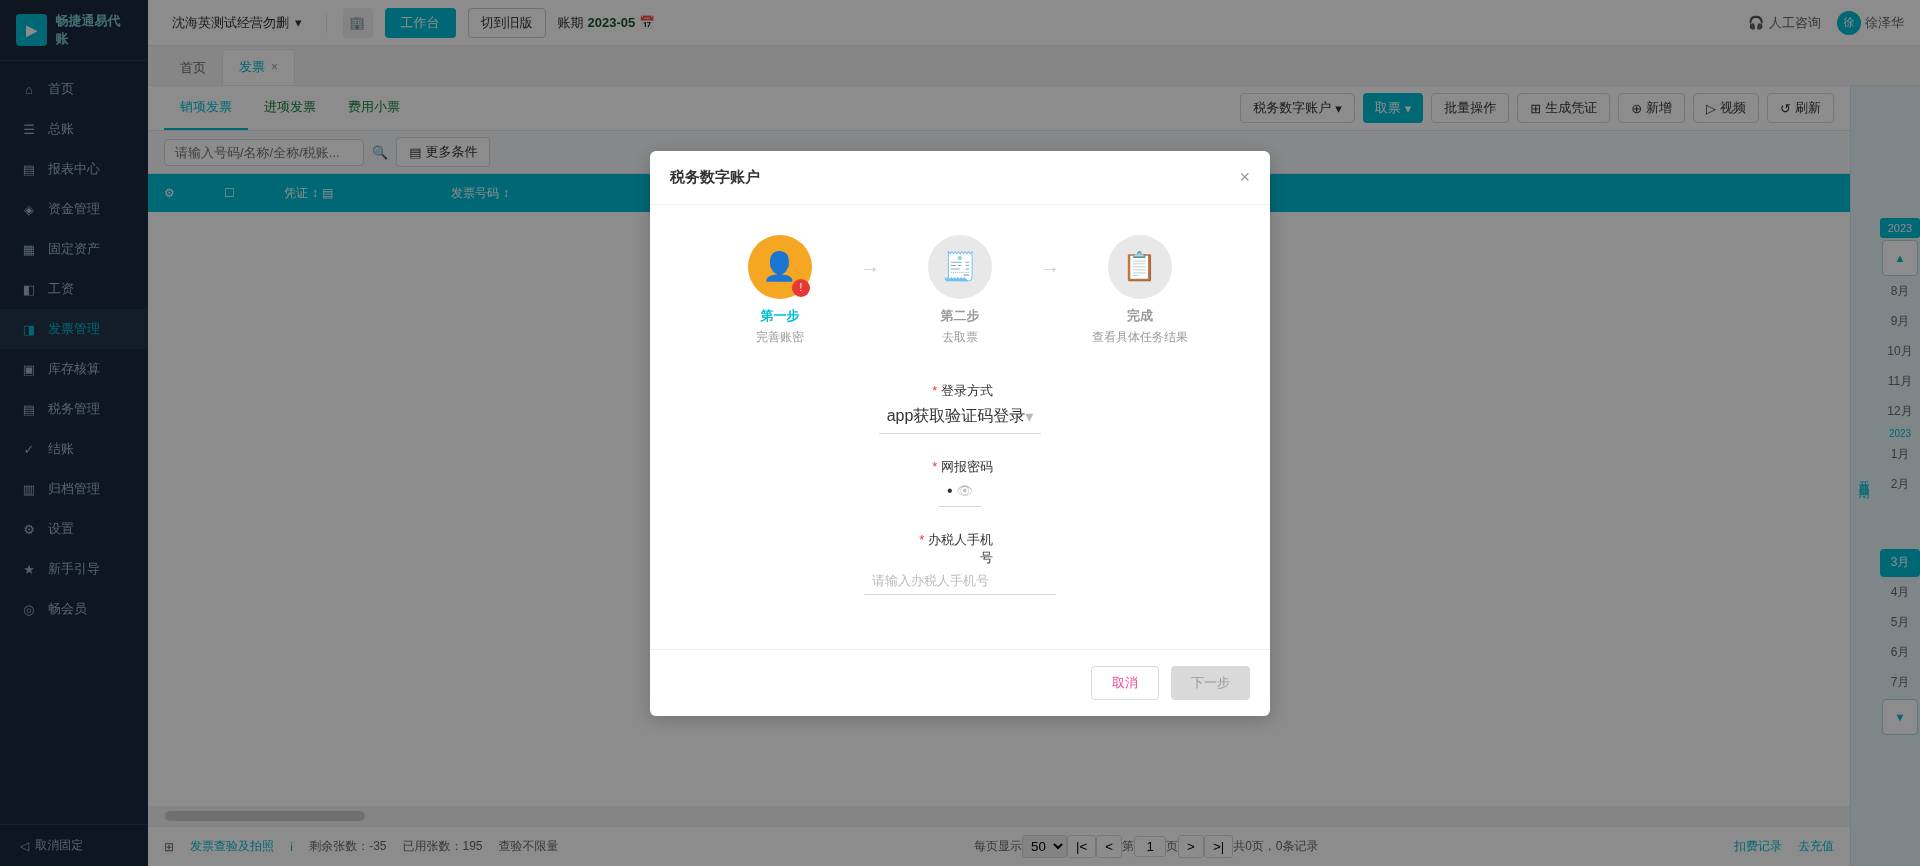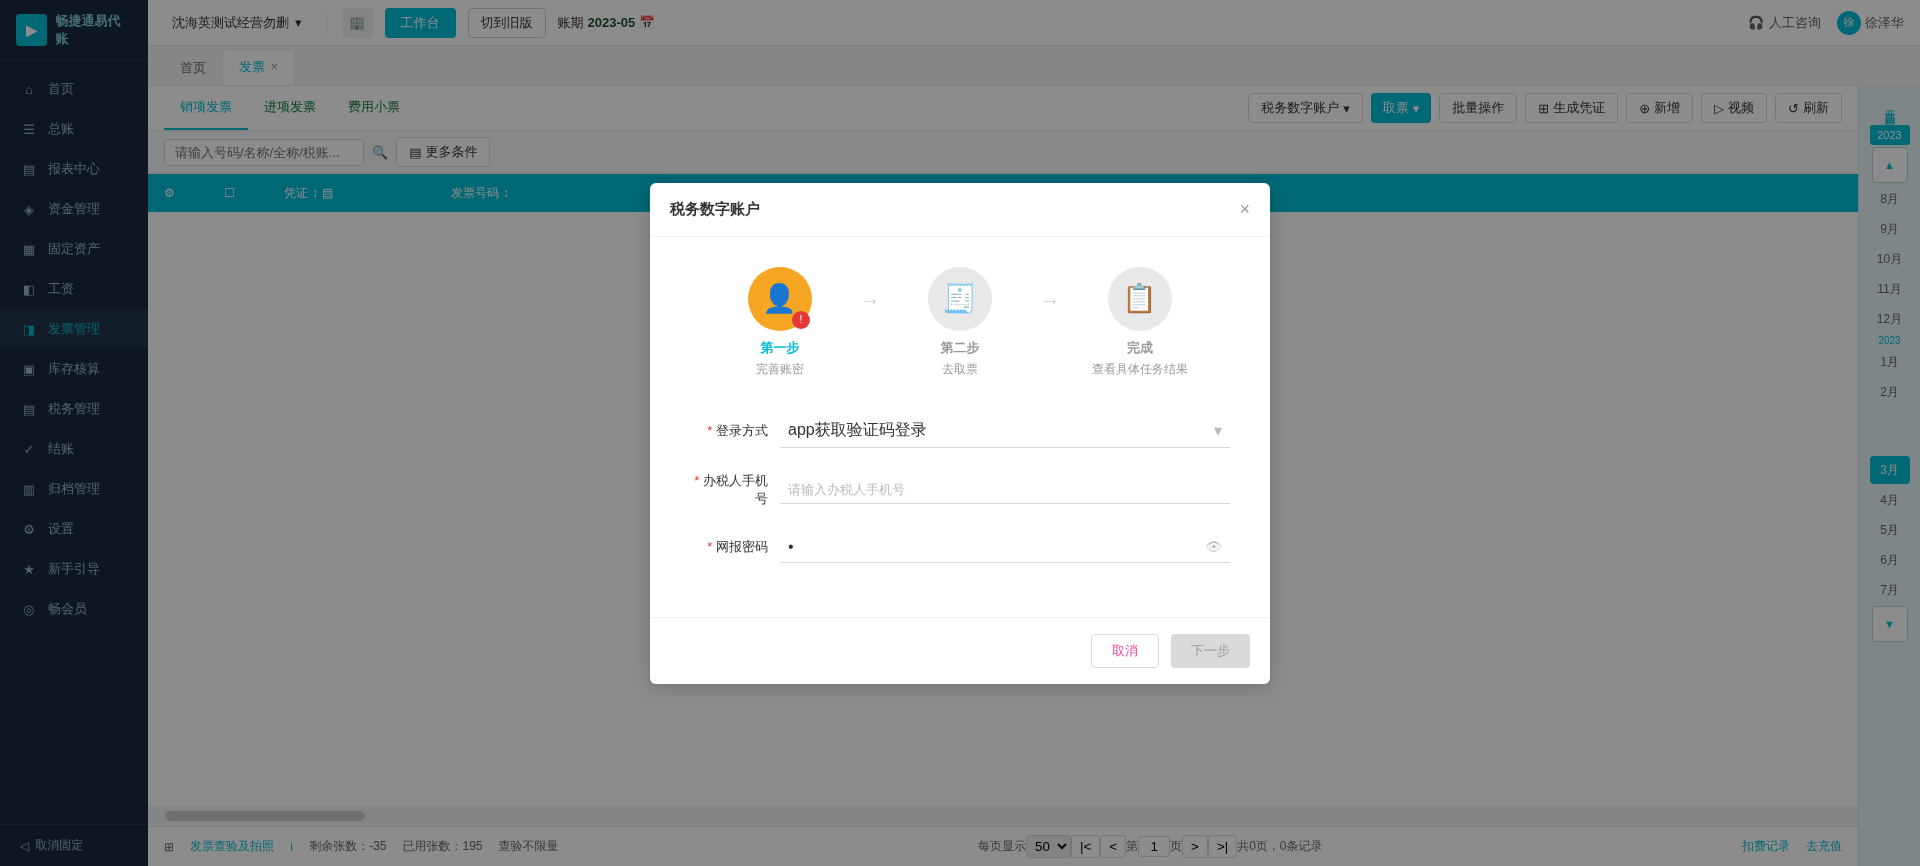--- a/index.html
+++ b/index.html
@@ -58,21 +58,21 @@
 
     
     .table-body { flex: 1; background: #fff; }
 
     
     .status-bar { background: #fff; padding: 8px 16px; display: flex; align-items: center; gap: 16px; font-size: 12px; color: #666; border-top: 1px solid #e8e8e8; flex-shrink: 0; }
     .status-bar .link { color: #00bcd4; cursor: pointer; }
     .pagination { margin-left: auto; display: flex; align-items: center; gap: 0; }
 
     
-    .right-panel { width: 62px; background: #e8f4f8; display: flex; flex-direction: column; align-items: flex-start; padding: 8px 0; gap: 4px; flex-shrink: 0; border-left: 1px solid #d0e8f0; }
+    .right-panel { width: 70px; background: #e8f4f8; display: flex; flex-direction: row; align-items: center; padding: 8px 0; gap: 4px; flex-shrink: 0; border-left: 1px solid #d0e8f0; }
     .right-panel-btn { width: 36px; height: 36px; background: white; border: 1px solid #b0d4e0; border-radius: 4px; display: flex; align-items: center; justify-content: center; cursor: pointer; font-size: 11px; color: #00bcd4; text-align: center; }
     .right-panel-month { width: 40px; height: 28px; display: flex; align-items: center; justify-content: center; color: #666; font-size: 12px; cursor: pointer; }
     .right-panel-month.active { background: #00bcd4; color: white; border-radius: 4px; margin-top: 48px; }
 
     
     .overlay { position: fixed; top: 0; left: 0; width: 100%; height: 100%; background: rgba(0,0,0,0.45); z-index: 1000; display: flex; align-items: center; justify-content: center; }
 
     
     .modal { background: white; border-radius: 6px; width: 620px; box-shadow: 0 4px 20px rgba(0,0,0,0.2); }
     .modal-header { padding: 16px 20px; border-bottom: 1px solid #f0f0f0; display: flex; align-items: center; justify-content: space-between; }
@@ -87,21 +87,21 @@
     .step-icon-wrap { width: 64px; height: 64px; border-radius: 50%; display: flex; align-items: center; justify-content: center; position: relative; }
     .step-icon-active { background: #f5a623; }
     .step-icon-inactive { background: #e8e8e8; }
     .step-badge { position: absolute; bottom: 2px; right: 2px; width: 18px; height: 18px; background: #e53935; border-radius: 50%; display: flex; align-items: center; justify-content: center; color: white; font-size: 10px; }
     .step-arrow { display: flex; align-items: center; padding-top: 20px; color: #ccc; font-size: 20px; width: 60px; justify-content: center; }
     .step-label { font-size: 13px; color: #00bcd4; margin-top: 8px; font-weight: bold; }
     .step-label-inactive { color: #999; }
     .step-desc { font-size: 12px; color: #999; margin-top: 4px; text-align: center; }
 
     
-    .form-row { display: flex; align-items: center; margin-bottom: 24px; }
+    .form-row { display: flex; align-items: center; margin-bottom: 24px; flex-direction: column; }
     .form-label { width: 90px; color: #333; font-size: 13px; text-align: right; padding-right: 12px; flex-shrink: 0; }
     .form-label .required { color: #e53935; }
     .form-select { flex: 1; border: none; border-bottom: 1px solid #d9d9d9; padding: 6px 8px; font-size: 16px; color: #333; background: transparent; outline: none; display: flex; align-items: center; justify-content: space-between; cursor: pointer; }
     .form-input { flex: 1; border: none; border-bottom: 1px solid #d9d9d9; padding: 6px 8px; font-size: 13px; color: #333; background: transparent; outline: none; }
     .form-input::placeholder { color: #bbb; }
 
     
     .btn-cancel { background: white; color: #ec4899; border: 1px solid #d9d9d9; padding: 7px 20px; border-radius: 4px; cursor: pointer; font-size: 13px; }
     .btn-next { background: #d9d9d9; color: #999; border: none; padding: 7px 20px; border-radius: 4px; cursor: not-allowed; font-size: 13px; }
 
@@ -432,34 +432,34 @@
         </div>
         <div class="form-select">
           <span>app获取验证码登录</span>
           <span style="color:#bbb;">▾</span>
         </div>
       </div>
 
       <div class="form-row">
         <div class="form-label">
           <span class="required">*</span>
-          <span>办税人手机号</span>
-        </div>
-        <input class="form-input" placeholder="请输入办税人手机号" style="">
+          <span>网报密码</span>
+        </div>
+        <div style="flex:1;border-bottom:1px solid #d9d9d9;display:flex;align-items:center;justify-content:space-between;padding:6px 8px;">
+          <span style="color:#333;font-size:16px;letter-spacing:4px;">•</span>
+          <span style="color:#bbb;cursor:pointer;">👁</span>
+        </div>
       </div>
 
       <div class="form-row">
         <div class="form-label">
           <span class="required">*</span>
-          <span>网报密码</span>
-        </div>
-        <div style="flex:1;border-bottom:1px solid #d9d9d9;display:flex;align-items:center;justify-content:space-between;padding:6px 8px;">
-          <span style="color:#333;font-size:16px;letter-spacing:4px;">•</span>
-          <span style="color:#bbb;cursor:pointer;">👁</span>
-        </div>
+          <span>办税人手机号</span>
+        </div>
+        <input class="form-input" placeholder="请输入办税人手机号" style="">
       </div>
     </div>
 
     <div class="modal-footer">
       <button class="btn-cancel">取消</button>
       <button class="btn-next">下一步</button>
     </div>
   </div>
 </div>
 

